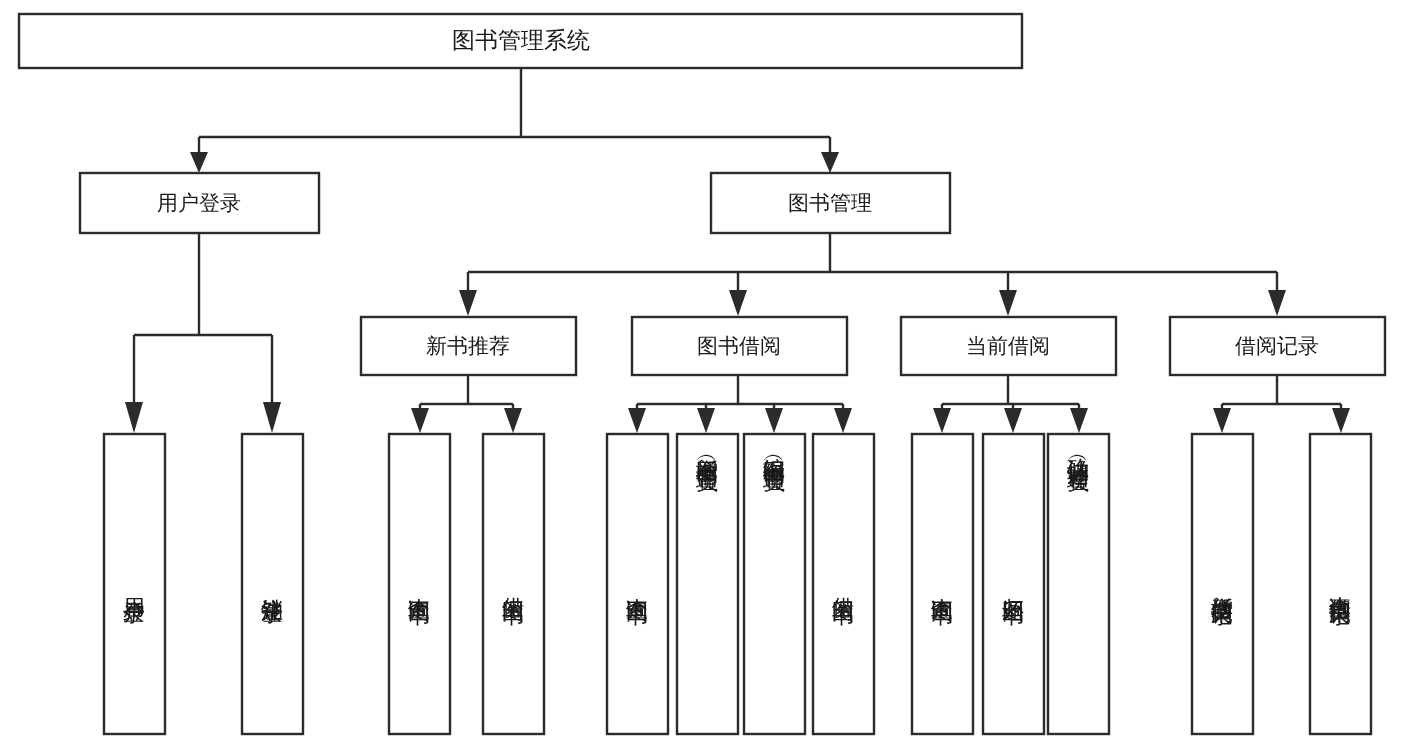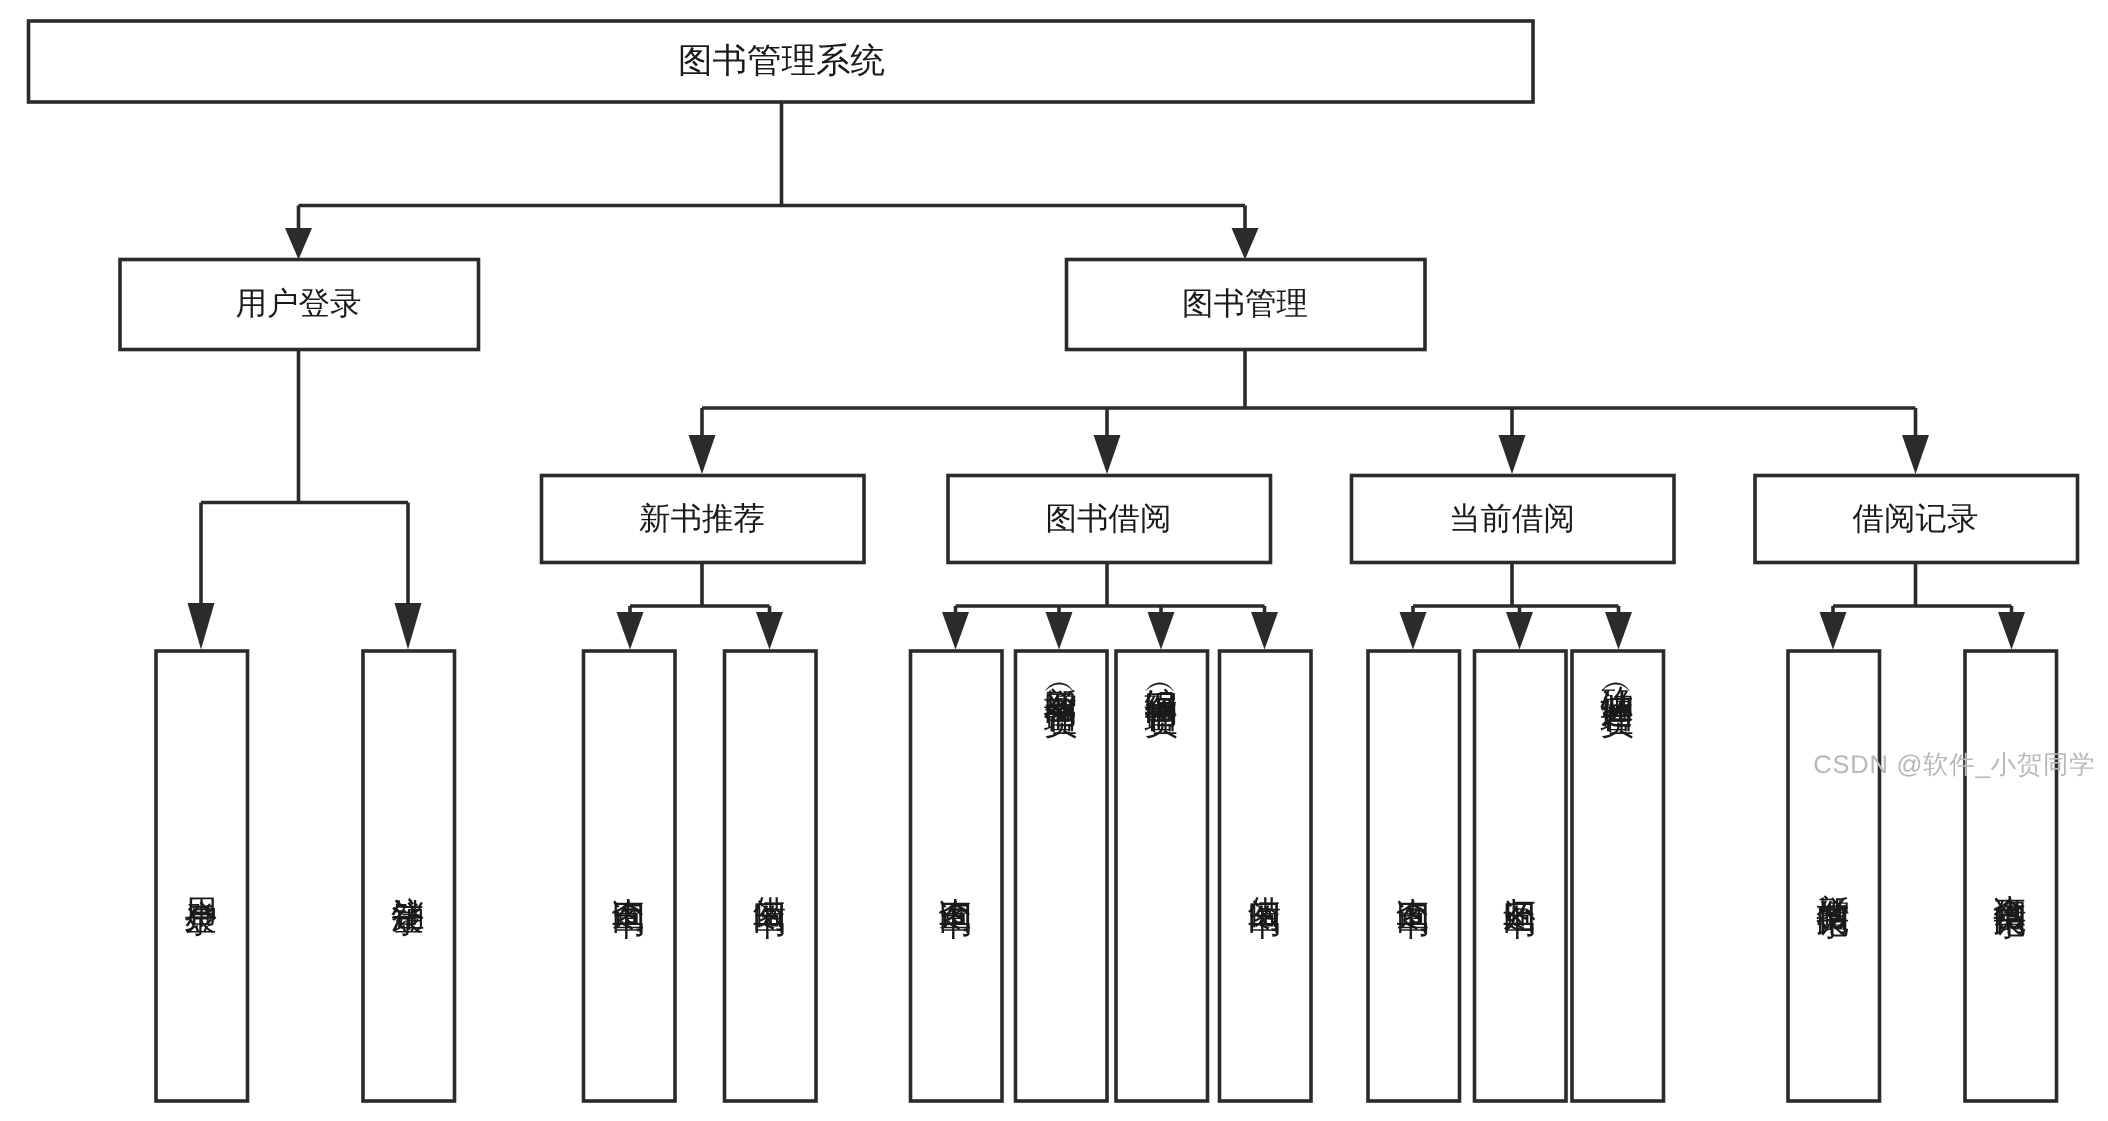--- a/index.html
+++ b/index.html
@@ -228,14 +228,13 @@
     <span class="vlabel-inner" style="padding-top:6px;">确认归还（管理员）</span>
   </div>
 
   <div class="vlabel-wrap" style="left:1192px; top:434px; width:61px; height:300px;">
     <span class="vlabel-inner">新增借阅记录</span>
   </div>
   <div class="vlabel-wrap" style="left:1310px; top:434px; width:61px; height:300px;">
     <span class="vlabel-inner">查询借阅记录</span>
   </div>
 
-  <div class="watermark-text">CSDN @软件_小贺同学</div>
 </div>
 
 </body></html>

